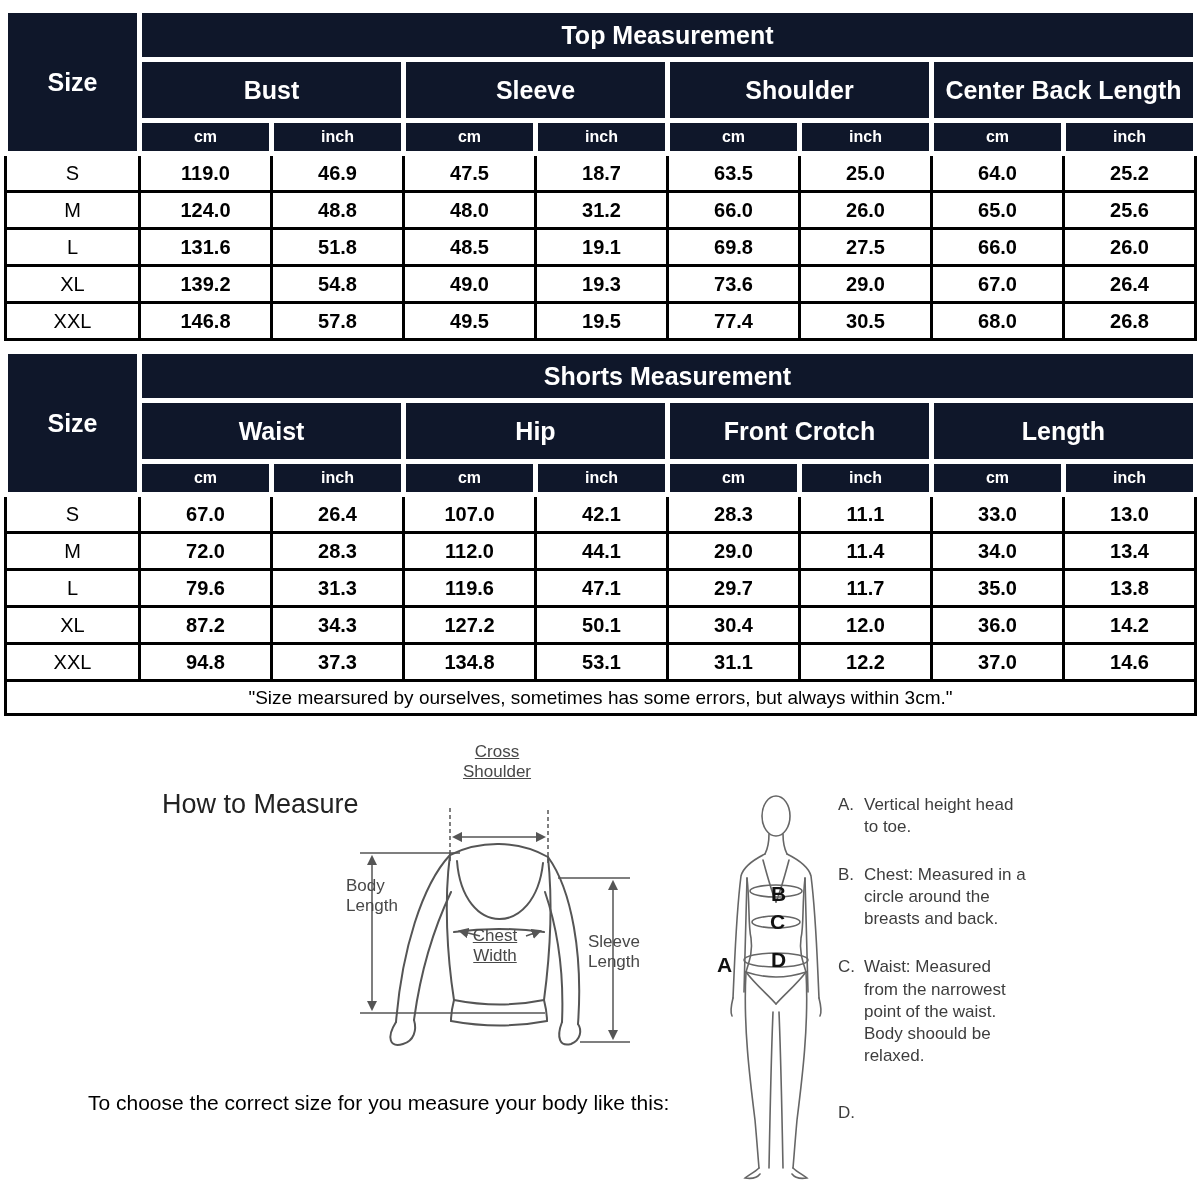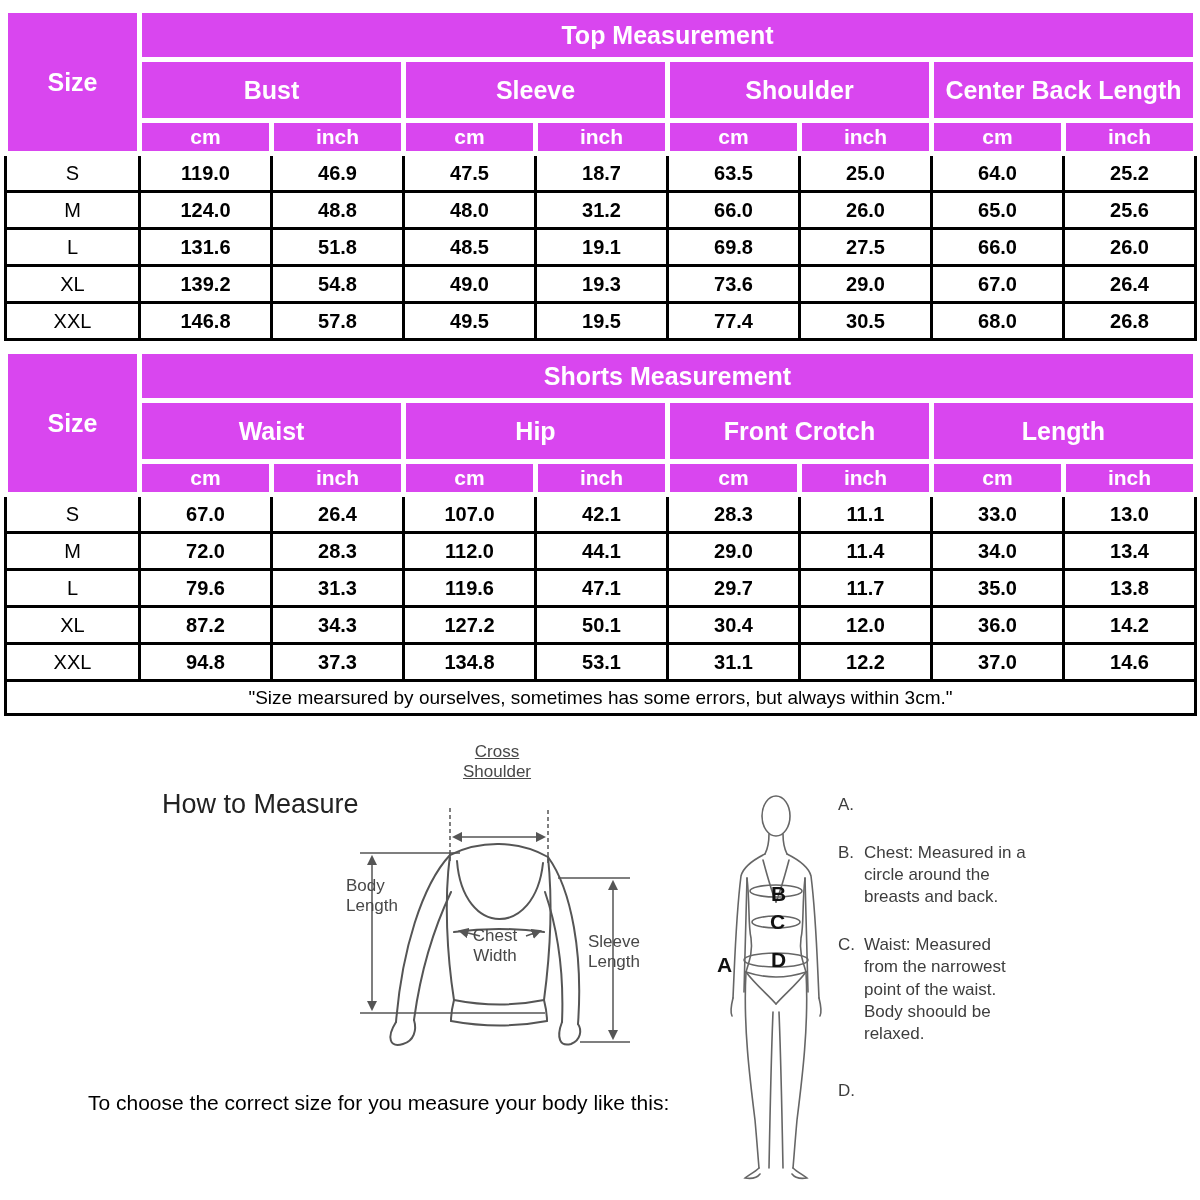--- a/index.html
+++ b/index.html
@@ -4,39 +4,39 @@
 <style>
   html,body { margin:0; padding:0; background:#ffffff; }
   body { width:1200px; height:1200px; font-family:"Liberation Sans", sans-serif; }
   .page { position:relative; width:1200px; height:1200px; overflow:hidden; background:#fff; }
 
   
   table.size-table { border-collapse:collapse; table-layout:fixed; margin:0 0 0 3px; }
   table.size-table.first { margin-top:8px; }
   table.size-table.second { margin-top:8px; }
   .size-table th, .size-table td { padding:0; text-align:center; vertical-align:middle; }
-  .size-table th.hdr { background:#d946ef; color:#ffffff; border:5px solid #ffffff; font-weight:bold; }
+  .size-table th.hdr { background:#0f172a; color:#ffffff; border:5px solid #ffffff; font-weight:bold; }
   .size-table th.title-band { font-size:25px; height:44px; }
   .size-table th.group-band { font-size:25px; height:56px; }
-  .size-table th.unit-band  { font-size:21px; height:28px; }
+  .size-table th.unit-band  { font-size:16px; height:28px; }
   .size-table th.size-hd    { font-size:25px; }
   .size-table td.val, .size-table th.size-cell { border:3px solid #000000; background:#fff; height:34px; font-size:20px; color:#000; }
   .size-table td.val { font-weight:bold; }
   .size-table th.size-cell { font-weight:normal; }
   .size-table td.note-cell { border:3px solid #000000; height:31px; font-size:19px; color:#000; font-weight:normal; }
 
   
   .abs { position:absolute; }
   .how-title { left:162px; top:789px; font-size:27px; color:#222; }
   .intro { left:88px; top:1091px; font-size:21px; color:#000; }
   .dlabel { font-size:17px; color:#484848; line-height:1.18; white-space:pre-line; }
   .dlabel.center { text-align:center; }
   .lbl-cross  { left:432px; top:742px; width:130px;text-decoration:underline; }
   .lbl-body   { left:346px; top:876px; }
-  .lbl-chest  { left:452px; top:926px; width:86px; }
+  .lbl-chest  { left:452px; top:926px; width:86px;text-decoration:underline; }
   .lbl-sleeve { left:588px; top:932px; }
   .fig-letter { position:absolute; font-weight:bold; font-size:21px; color:#111; }
   .fl-a { left:717px; top:953px; }
   .fl-b { left:771px; top:882px; }
   .fl-c { left:770px; top:910px; }
   .fl-d { left:771px; top:948px; }
   .guide { left:838px; top:794px; width:208px; display:flex; flex-direction:column; }
   .guide-item { display:flex; margin-bottom:26px; }
   .guide-item:last-child { margin-top:9px; }
   .guide-letter { flex:0 0 26px; font-size:17px; color:#3d3d3d; line-height:1.3; }
@@ -326,20 +326,22 @@
     </svg>
 
     <div class="fig-letter fl-a">A</div>
     <div class="fig-letter fl-b">B</div>
     <div class="fig-letter fl-c">C</div>
     <div class="fig-letter fl-d">D</div>
 
     <div class="abs guide" id="guideList">
         <div class="guide-item">
           <div class="guide-letter">A.</div>
+          <div class="guide-text">Vertical height head
+to toe.</div>
         </div>
         <div class="guide-item">
           <div class="guide-letter">B.</div>
           <div class="guide-text">Chest: Measured in a
 circle around the
 breasts and back.</div>
         </div>
         <div class="guide-item">
           <div class="guide-letter">C.</div>
           <div class="guide-text">Waist: Measured

